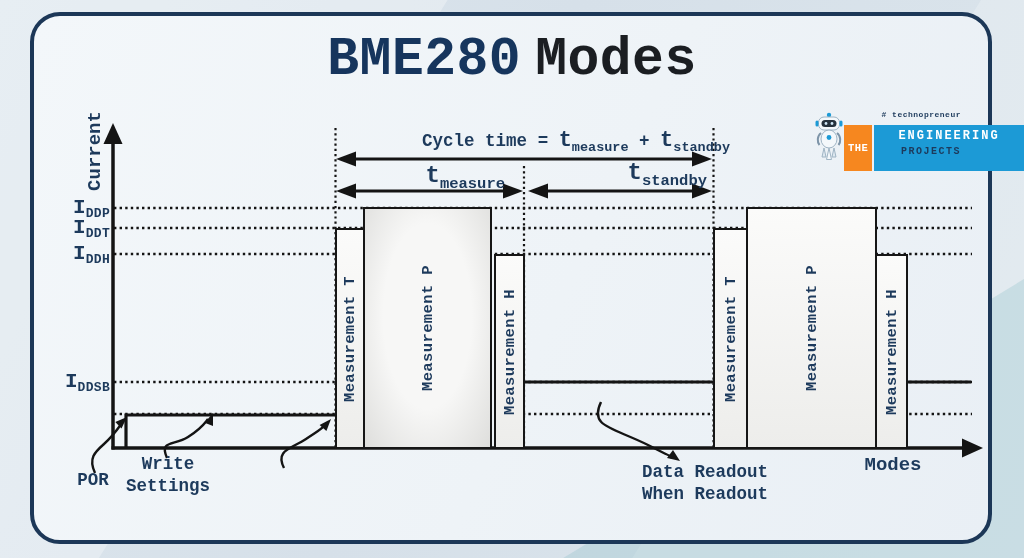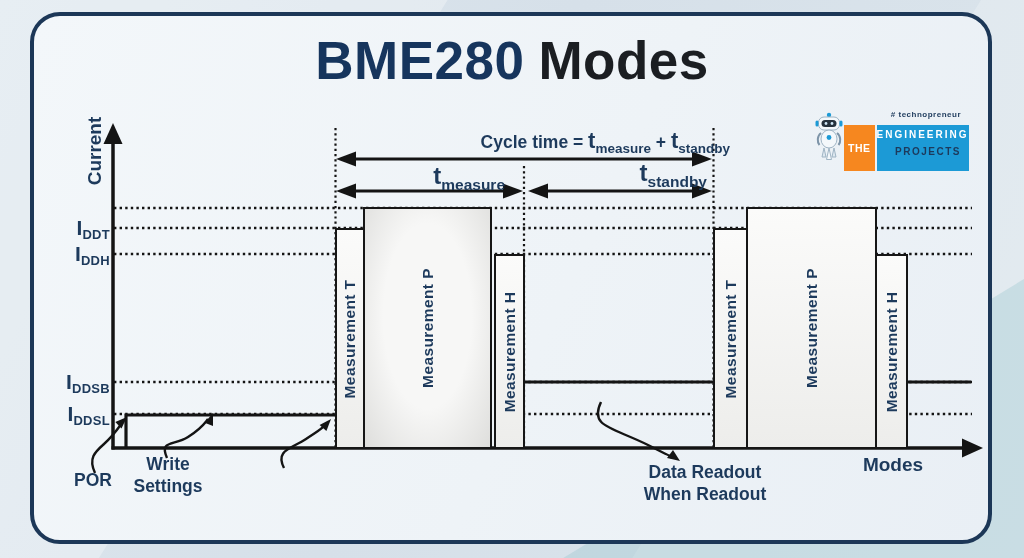--- a/index.html
+++ b/index.html
@@ -1,19 +1,19 @@
 <!DOCTYPE html>
 <html><head>
 <meta charset="utf-8">
 <style>
   html,body{margin:0;padding:0;}
   .stage{
     position:relative; width:1024px; height:558px; overflow:hidden;
     background:linear-gradient(115deg,#dde7ee 0%,#d6e0e9 45%,#dbe5ec 100%);
-    font-family:Liberation Sans, sans-serif;
+    font-family:Liberation Mono, monospace;
     -webkit-font-smoothing:antialiased;
   }
   .bg-stripe1{position:absolute; left:-160px; top:-260px; width:420px; height:1000px;
     background:rgba(255,255,255,0.30); transform:rotate(32deg);}
   .bg-stripe2{position:absolute; right:-140px; top:-200px; width:340px; height:1000px;
     background:rgba(255,255,255,0.22); transform:rotate(32deg);}
   .bg-teal{position:absolute; inset:0;
     clip-path:polygon(55% 100%, 100% 50%, 100% 100%);
     background:rgba(125,185,190,0.25);}
   .panel{
@@ -59,22 +59,22 @@
   .note-write{left:118px; top:453px; width:100px;}
   .note-mode{left:203px; top:468px; width:160px;}
   .note-data{left:605px; top:461px; width:200px;}
 
   .logo{position:absolute; left:815px; top:108px; width:152px; height:56px;}
   .logo .hashtag{position:absolute; right:6px; top:2px; font-size:8px; font-weight:700;
     color:#1d3a5c; letter-spacing:0.5px;}
   .logo .row{position:absolute; left:29px; top:17px; display:flex;}
   .logo .box-the{background:#f6871f; color:#fff; font-size:10.5px; font-weight:700;
     padding:17px 4px; letter-spacing:0.5px;}
-  .logo .box-eng{background:#1c9ad6; color:#fff; font-size:10px; font-weight:700;
-    padding:4px 0; letter-spacing:2px; margin-left:2px;}
+  .logo .box-eng{background:#1c9ad6; color:#fff; font-size:12px; font-weight:700;
+    padding:4px 24px; letter-spacing:2px; margin-left:2px;}
   .logo .projects{position:absolute; right:6px; top:38px; font-size:10px; font-weight:800;
     color:#1d3a5c; letter-spacing:1.5px;}
   .logo .robot{position:absolute; left:0; top:4px;}
 </style>
 </head>
 <body>
 
 <div class="stage">
   <div class="bg-stripe1"></div>
   <div class="bg-stripe2"></div>
@@ -150,31 +150,31 @@
   <div class="block" style="left:713px; top:228px; width:35px; height:221px;">
     <span class="rot">Measurement T</span>
   </div>
   <div class="block" style="left:746px; top:207px; width:131px; height:242px;">
     <span class="rot">Measurement P</span>
   </div>
   <div class="block" style="left:875px; top:254px; width:33px; height:195px;">
     <span class="rot">Measurement H</span>
   </div>
 
+  <div class="lvl" style="top:195px;">
+    <span class="sym">I</span><span class="sub">DDP</span>
+  </div>
   <div class="lvl" style="top:215px;">
     <span class="sym">I</span><span class="sub">DDT</span>
   </div>
   <div class="lvl" style="top:241px;">
     <span class="sym">I</span><span class="sub">DDH</span>
   </div>
   <div class="lvl" style="top:369px;">
     <span class="sym">I</span><span class="sub">DDSB</span>
-  </div>
-  <div class="lvl" style="top:401px;">
-    <span class="sym">I</span><span class="sub">DDSL</span>
   </div>
 
   <div class="axis-label y-axis-label">Current</div>
   <div class="axis-label x-axis-label">Modes</div>
 
   <div class="tlabel cycle-label">
     <span>Cycle time = </span><span class="bigT">t</span><span class="tsub">measure</span><span> + </span><span class="bigT">t</span><span class="tsub">standby</span>
   </div>
   <div class="tlabel tm-label">
     <span class="bigT">t</span><span class="tsub">measure</span>

